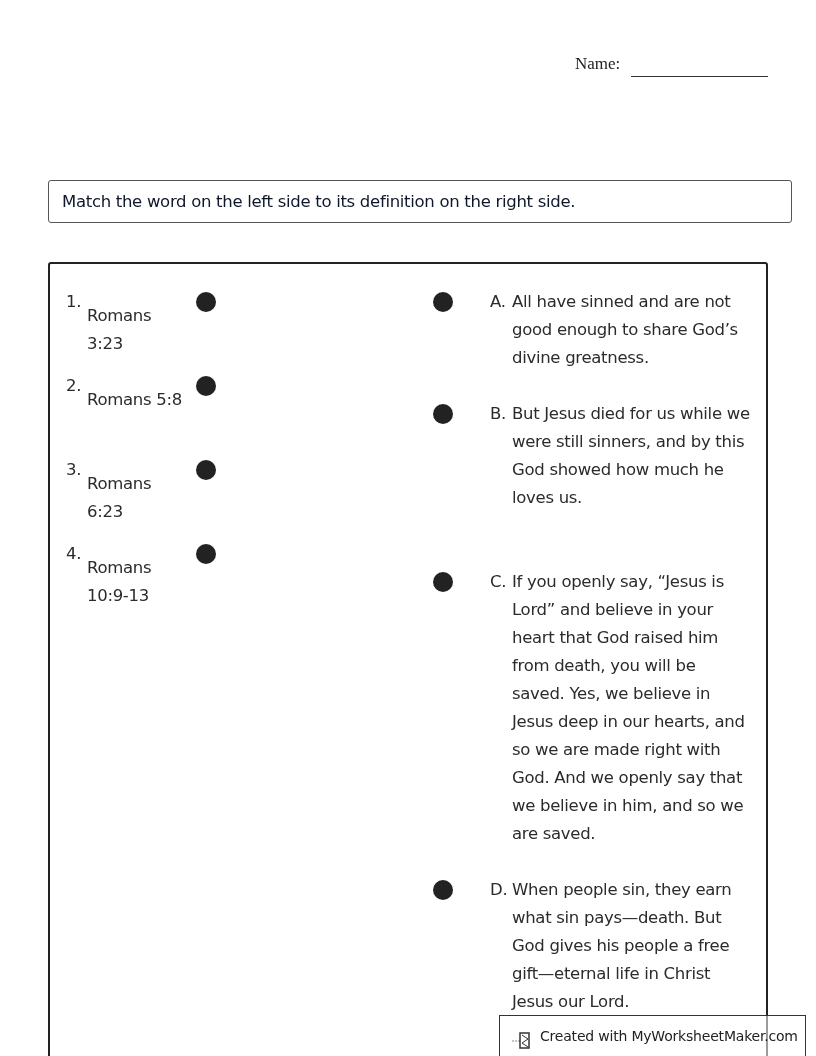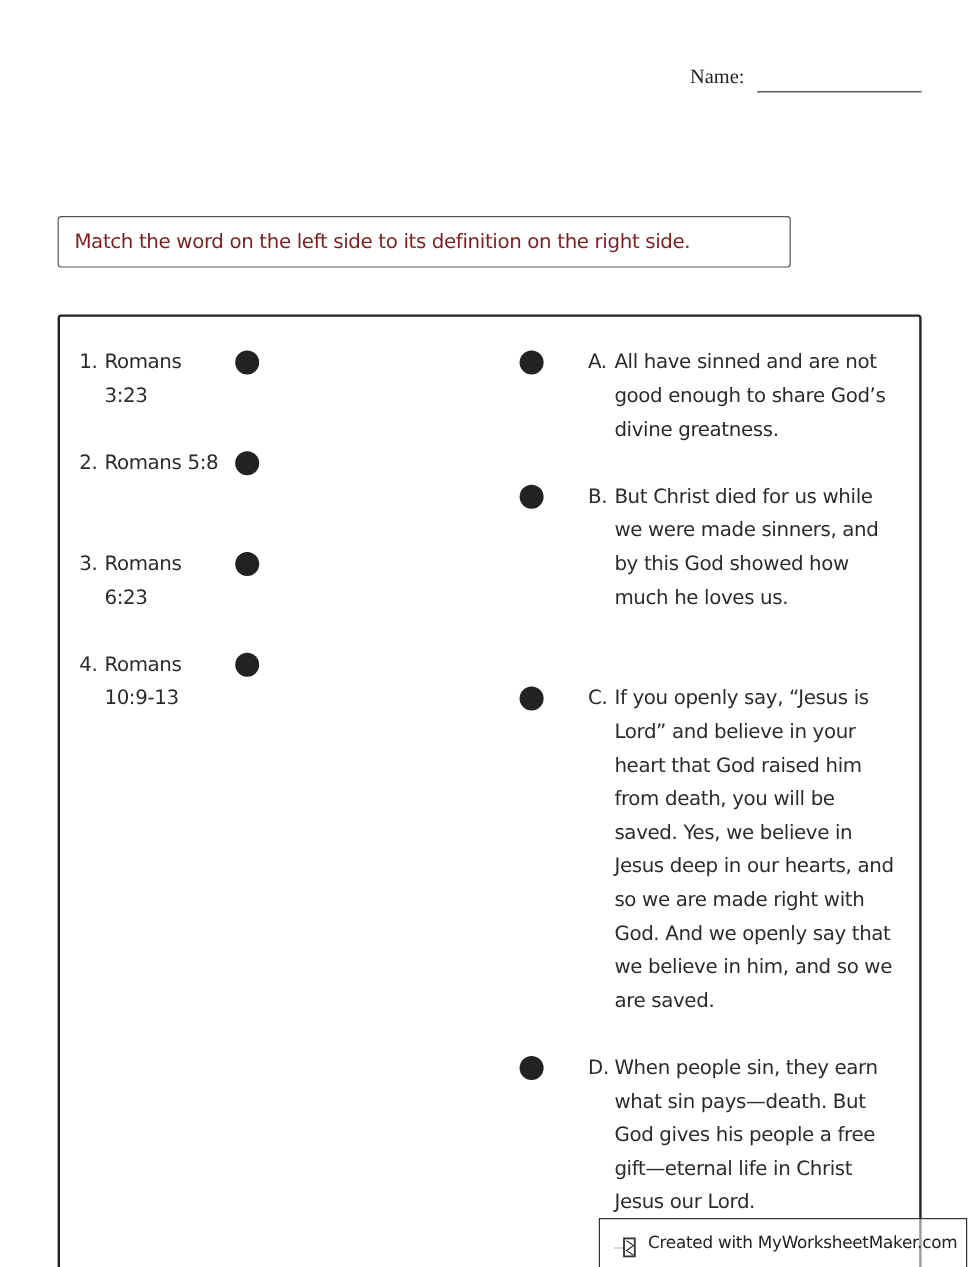--- a/index.html
+++ b/index.html
@@ -20,37 +20,37 @@
     .name-label {
       position: absolute; left: 575px; top: 54px;
       font-family: "Liberation Serif", serif; font-size: 17px; color: #222; text-align: right;
     }
     .name-line {
       position: absolute; left: 631px; top: 76px; width: 137px; height: 1px;
       background: #333;
     }
 
     .instructions {
-      position: absolute; left: 48px; top: 180px; width: 611px; height: 43px;
+      position: absolute; left: 48px; top: 180px; width: 744px; height: 43px;
       border: 1px solid #555; border-radius: 3px;
-      padding: 0 13px; font-size: 16.5px; line-height: 41px; color: #7f1d1d;
+      padding: 0 13px; font-size: 16.5px; line-height: 41px; color: #0f172a;
       letter-spacing: -0.3px;
     }
 
     .match-box {
       position: absolute; left: 48px; top: 262px; width: 720px; height: 820px;
       border: 2px solid #222; border-radius: 3px;
     }
 
     .left-item {
       position: absolute; left: 66px; width: 120px;
       font-size: 16.5px; line-height: 28px; letter-spacing: -0.3px;
     }
     .left-item .num { position: absolute; left: 0; top: 0; }
-    .left-item .txt { position: absolute; left: 21px; top: 0; width: 100px; }
+    .left-item .txt { position: absolute; left: 21px; top: 14px; width: 100px; }
 
     .dot {
       position: absolute; width: 20px; height: 20px; border-radius: 50%;
       background: #222;
     }
 
     .right-item {
       position: absolute; left: 490px; width: 265px;
       font-size: 16.5px; line-height: 28px; letter-spacing: -0.3px;
     }
@@ -105,21 +105,21 @@
 
   <div class="dot" style="left:433px; top:292px;"></div>
   <div class="right-item" style="top:288px;">
     <span class="let">A.</span>
     <span class="txt">All have sinned and are not good enough to share God’s divine greatness.</span>
   </div>
 
   <div class="dot" style="left:433px; top:404px;"></div>
   <div class="right-item" style="top:400px;">
     <span class="let">B.</span>
-    <span class="txt">But Christ died for us while we were made sinners, and by this God showed how much he loves us.</span>
+    <span class="txt">But Jesus died for us while we were still sinners, and by this God showed how much he loves us.</span>
   </div>
 
   <div class="dot" style="left:433px; top:572px;"></div>
   <div class="right-item" style="top:568px;">
     <span class="let">C.</span>
     <span class="txt">If you openly say, “Jesus is Lord” and believe in your heart that God raised him from death, you will be saved. Yes, we believe in Jesus deep in our hearts, and so we are made right with God. And we openly say that we believe in him, and so we are saved.</span>
   </div>
 
   <div class="dot" style="left:433px; top:880px;"></div>
   <div class="right-item" style="top:876px;">

